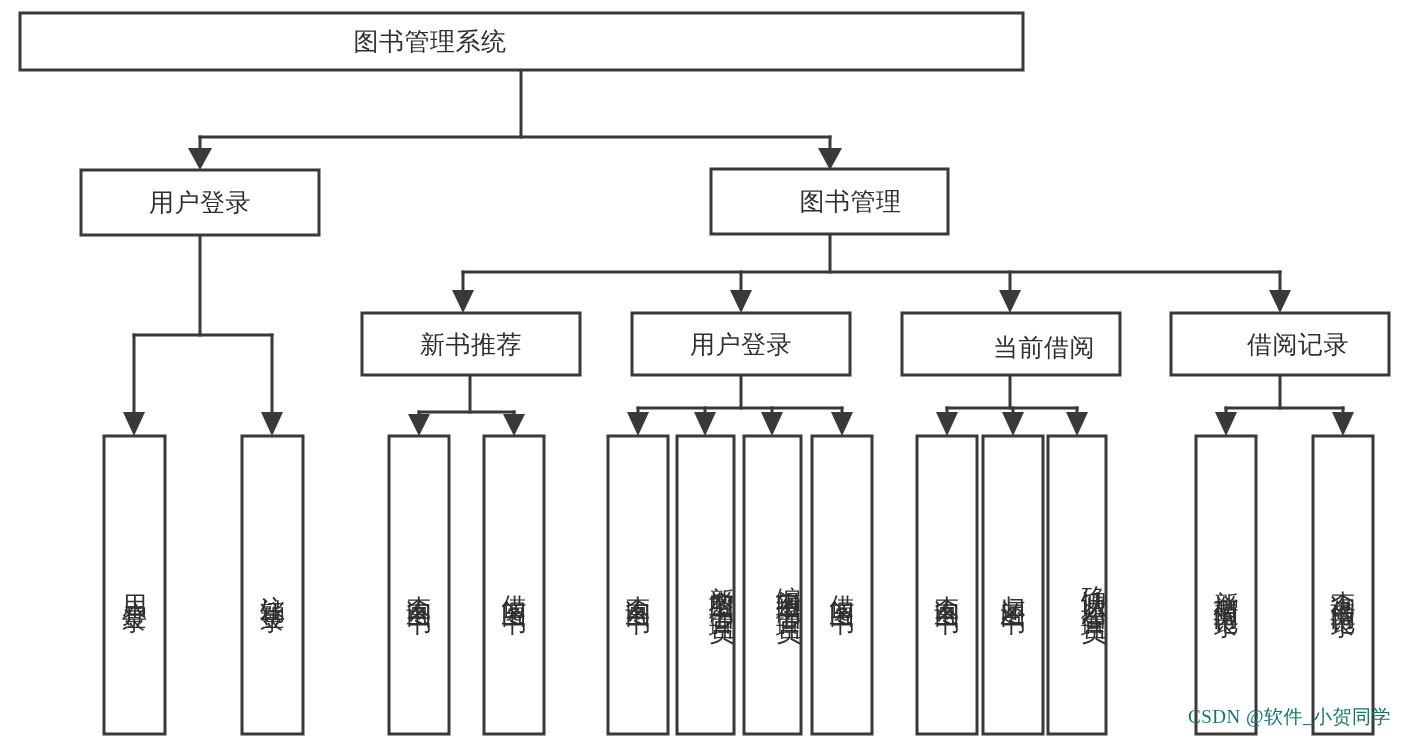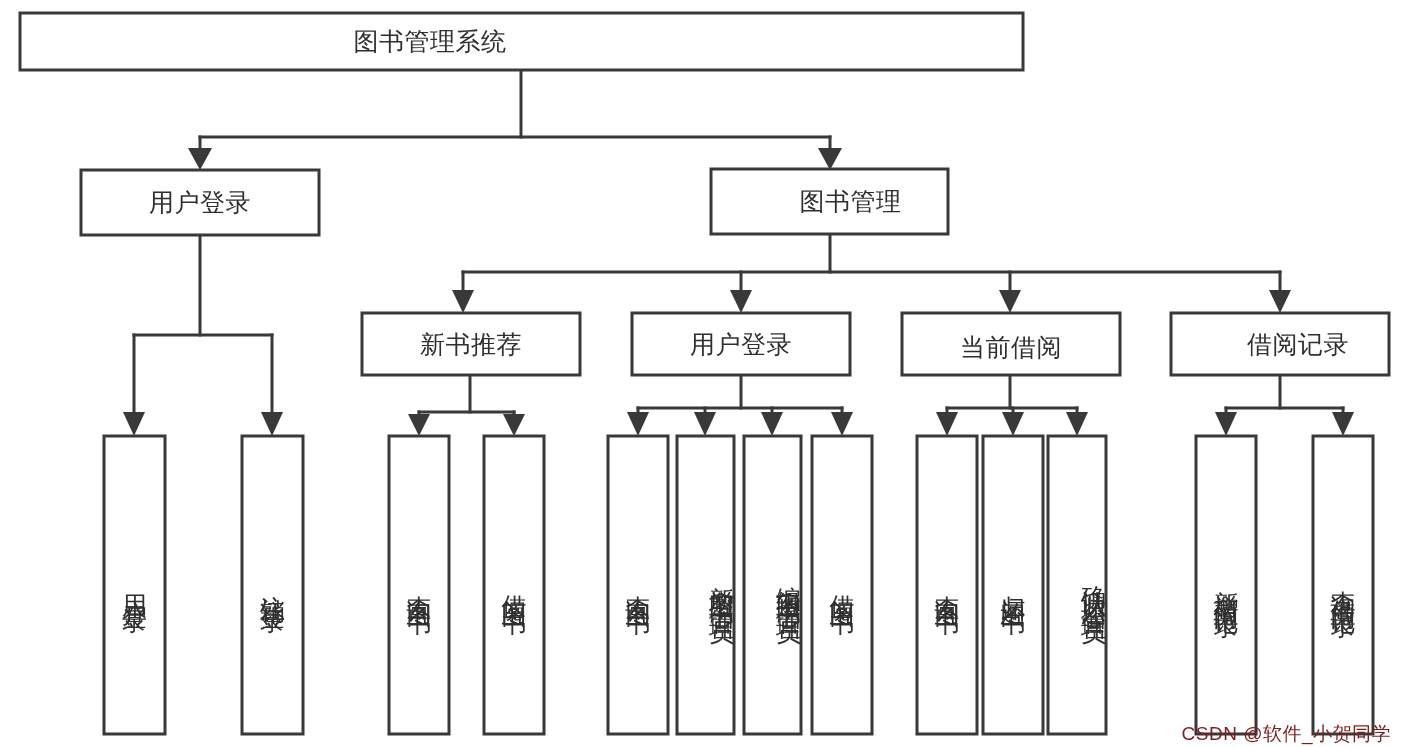--- a/index.html
+++ b/index.html
@@ -65,24 +65,24 @@
     padding-top: 6px;
     box-sizing: border-box;
   }
   .node-label.vertical.centered {
     align-items: center;
     padding-top: 0;
   }
   .watermark {
     position: absolute;
     right: 14px;
-    bottom: 0;
+    bottom: 17px;
     font-size: 19px;
-    color: #7f1d1d;
-    font-family: Liberation Sans, sans-serif;
+    color: #0f766e;
+    font-family: Liberation Serif, serif;
     letter-spacing: 0.5px;
     white-space: nowrap;
   }
 </style>
 </head>
 <body>
 
 <div id="stage">
 
   <svg id="diagram" viewBox="0 0 1405 747">
@@ -183,21 +183,21 @@
         <rect class="node-box" x="1313" y="436" width="60" height="298"></rect>
       </g>
   </svg>
 
   <div id="label-layer">
       <div class="node-label horizontal" style="left: 20px; top: 13px; width: 820px; height: 57px;">图书管理系统</div>
       <div class="node-label horizontal" style="left: 81px; top: 170px; width: 238px; height: 65px;">用户登录</div>
       <div class="node-label horizontal" style="left: 711px; top: 169px; width: 279px; height: 65px;">图书管理</div>
       <div class="node-label horizontal" style="left: 362px; top: 313px; width: 218px; height: 62px;">新书推荐</div>
       <div class="node-label horizontal" style="left: 632px; top: 313px; width: 218px; height: 62px;">用户登录</div>
-      <div class="node-label horizontal" style="left: 902px; top: 313px; width: 218px; height: 68px;">当前借阅</div>
+      <div class="node-label horizontal" style="left: 935px; top: 313px; width: 218px; height: 68px;">当前借阅</div>
       <div class="node-label horizontal" style="left: 1171px; top: 313px; width: 254px; height: 62px;">借阅记录</div>
       <div class="node-label vertical centered" style="left: 104px; top: 436px; width: 61px; height: 298px;">用户登录</div>
       <div class="node-label vertical centered" style="left: 242px; top: 436px; width: 61px; height: 298px;">注销登录</div>
       <div class="node-label vertical centered" style="left: 389px; top: 436px; width: 60px; height: 298px;">查询图书</div>
       <div class="node-label vertical centered" style="left: 484px; top: 436px; width: 60px; height: 298px;">借阅图书</div>
       <div class="node-label vertical centered" style="left: 608px; top: 436px; width: 60px; height: 298px;">查询图书</div>
       <div class="node-label vertical" style="left: 677px; top: 436px; width: 57px; height: 298px;">新增图书（管理员）</div>
       <div class="node-label vertical" style="left: 744px; top: 436px; width: 57px; height: 298px;">编辑图书（管理员）</div>
       <div class="node-label vertical centered" style="left: 812px; top: 436px; width: 60px; height: 298px;">借阅图书</div>
       <div class="node-label vertical centered" style="left: 917px; top: 436px; width: 60px; height: 298px;">查询图书</div>

